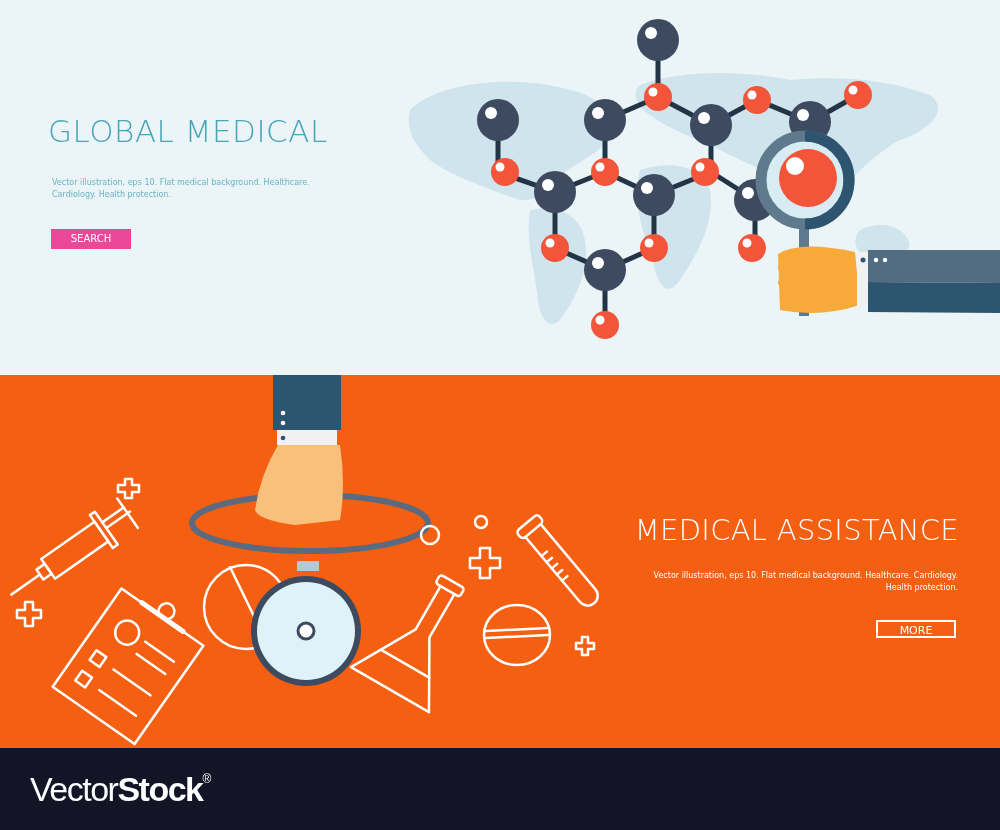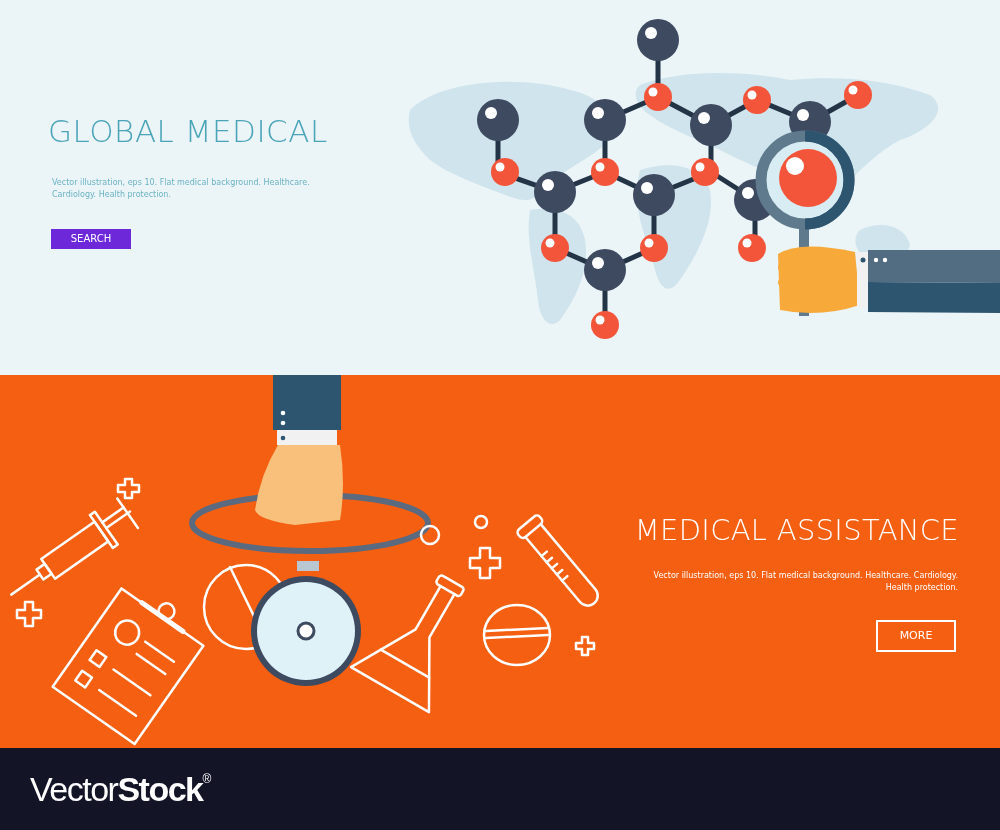--- a/index.html
+++ b/index.html
@@ -2,24 +2,24 @@
 <html><head>
 <meta charset="utf-8">
 <style>
   html,body{margin:0;padding:0;}
   body{width:1000px;height:830px;position:relative;overflow:hidden;font-family:"DejaVu Sans","Liberation Sans",sans-serif;background:#131527;}
   .panel-top{position:absolute;left:0;top:0;width:1000px;height:375px;background:#ebf4f7;overflow:hidden;}
   .panel-mid{position:absolute;left:0;top:375px;width:1000px;height:375px;background:#f45f12;overflow:hidden;}
   .panel-foot{position:absolute;left:0;top:748px;width:1000px;height:80px;background:#131527;}
   .title-top{position:absolute;left:48px;top:113px;font-size:31px;letter-spacing:0.5px;color:#4aa4b8;font-weight:300;white-space:nowrap;}
   .desc-top{position:absolute;left:52px;top:177px;font-size:8px;line-height:11.5px;color:#6cb3c4;width:300px;}
-  .btn-search{position:absolute;left:51px;top:229px;width:80px;height:20px;background:#6d28d9;color:#fff;font-size:10px;line-height:20px;text-align:center;border:none;padding:0;font-family:"DejaVu Sans",sans-serif;}
+  .btn-search{position:absolute;left:51px;top:229px;width:80px;height:20px;background:#ec4899;color:#fff;font-size:10px;line-height:20px;text-align:center;border:none;padding:0;font-family:"DejaVu Sans",sans-serif;}
   .title-mid{position:absolute;right:41px;top:138px;font-size:29px;color:#fff;font-weight:300;white-space:nowrap;letter-spacing:0.3px;}
   .desc-mid{position:absolute;right:42px;top:195px;font-size:8px;line-height:11.5px;color:#fff;text-align:right;width:320px;}
-  .btn-more{position:absolute;left:876px;top:245px;width:80px;height:32px;border:2px solid #fff;background:transparent;color:#fff;font-size:11px;line-height:18px;text-align:center;padding:0;font-family:"DejaVu Sans",sans-serif;}
+  .btn-more{position:absolute;left:876px;top:245px;width:80px;height:18px;border:2px solid #fff;background:transparent;color:#fff;font-size:11px;line-height:18px;text-align:center;padding:0;font-family:"DejaVu Sans",sans-serif;}
   .logo{position:absolute;left:30px;top:22px;font-family:"Liberation Sans",sans-serif;font-size:34px;color:#fff;letter-spacing:-1.5px;font-stretch:condensed;}
   .logo b{font-weight:bold;}
   .logo sup{font-size:12px;vertical-align:top;position:relative;top:2px;}
   .site-id{position:absolute;right:28px;top:33px;font-family:"Liberation Sans",sans-serif;font-size:20px;color:#fff;letter-spacing:-0.5px;}
   svg{position:absolute;left:0;top:0;}
 </style>
 </head>
 <body>
 
 <div class="panel-top">

